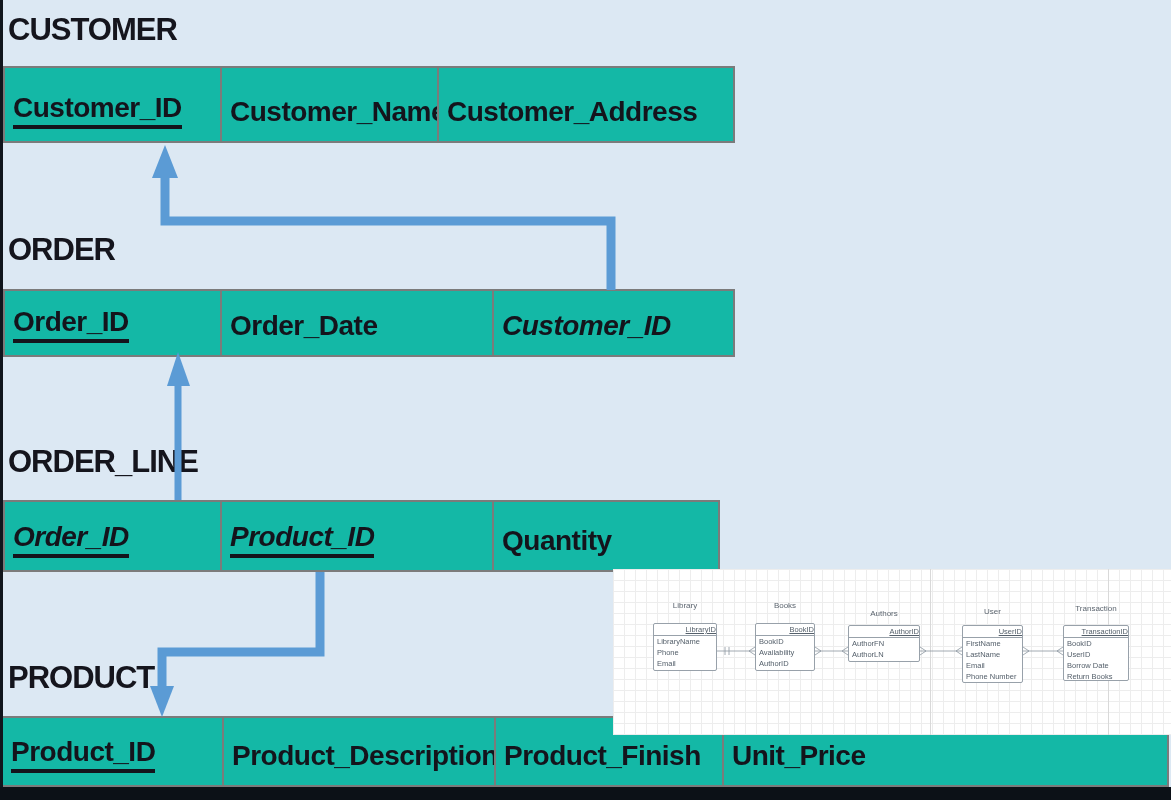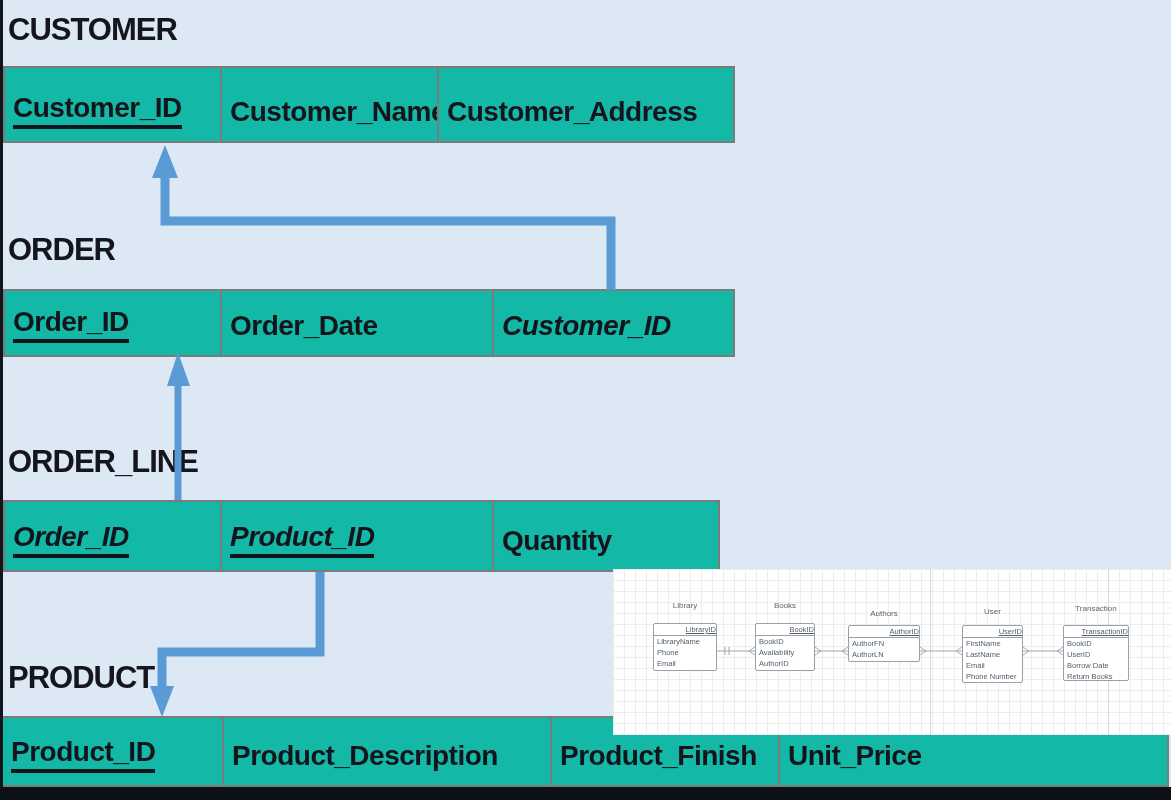--- a/index.html
+++ b/index.html
@@ -78,21 +78,21 @@
     <div class="cell" style="flex:1">
         <span class="t">Quantity</span>
       </div>
   </div>
 
   <div class="tbl-label" style="top:660px">PRODUCT</div>
   <div class="rel-table" style="left:1px;top:716px;width:1168px;height:71px">
     <div class="cell" style="width:219px">
         <span class="t pk">Product_ID</span>
       </div>
-    <div class="cell" style="width:328px">
+    <div class="cell" style="width:272px">
         <span class="t">Product_Description</span>
       </div>
     <div class="cell" style="width:228px">
         <span class="t">Product_Finish</span>
       </div>
     <div class="cell" style="width:214px">
         <span class="t">Unit_Price</span>
       </div>
   </div>
 

